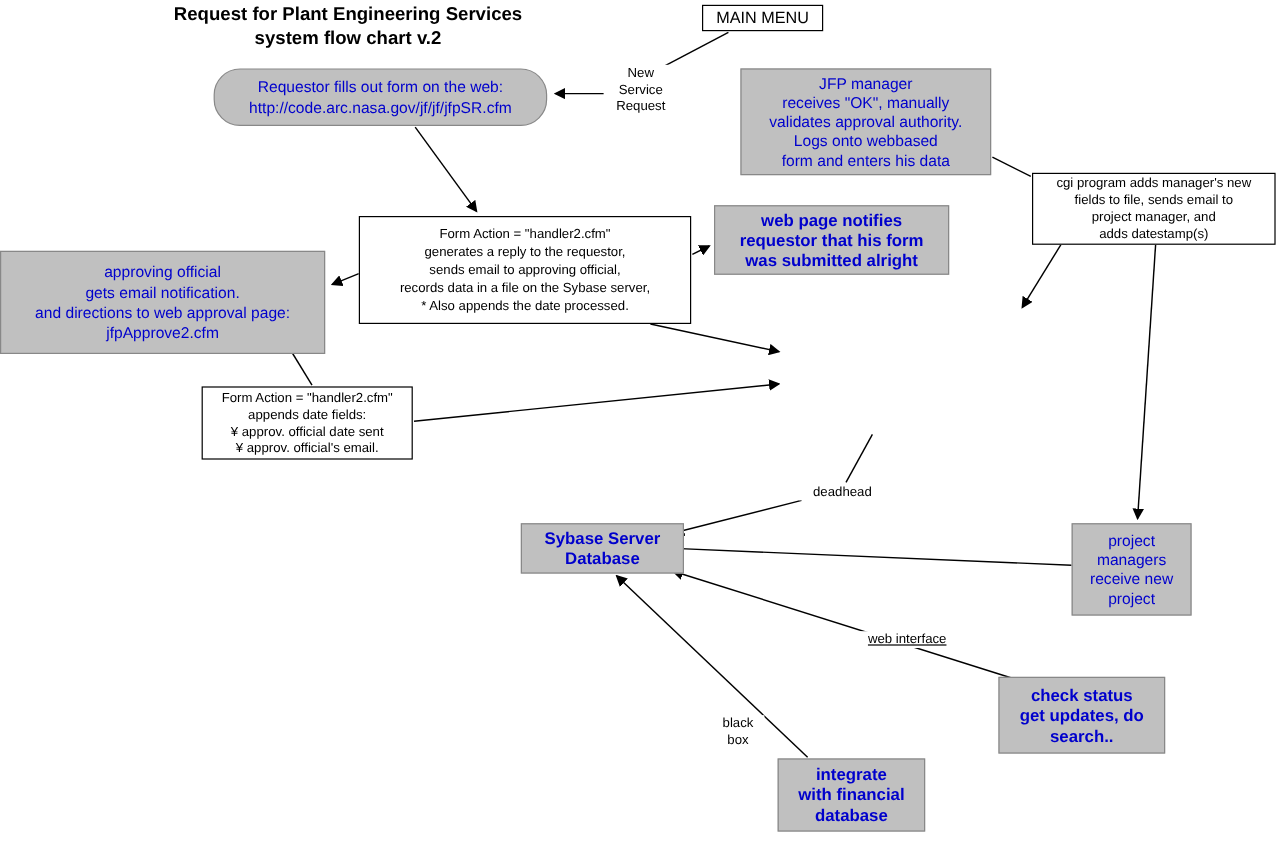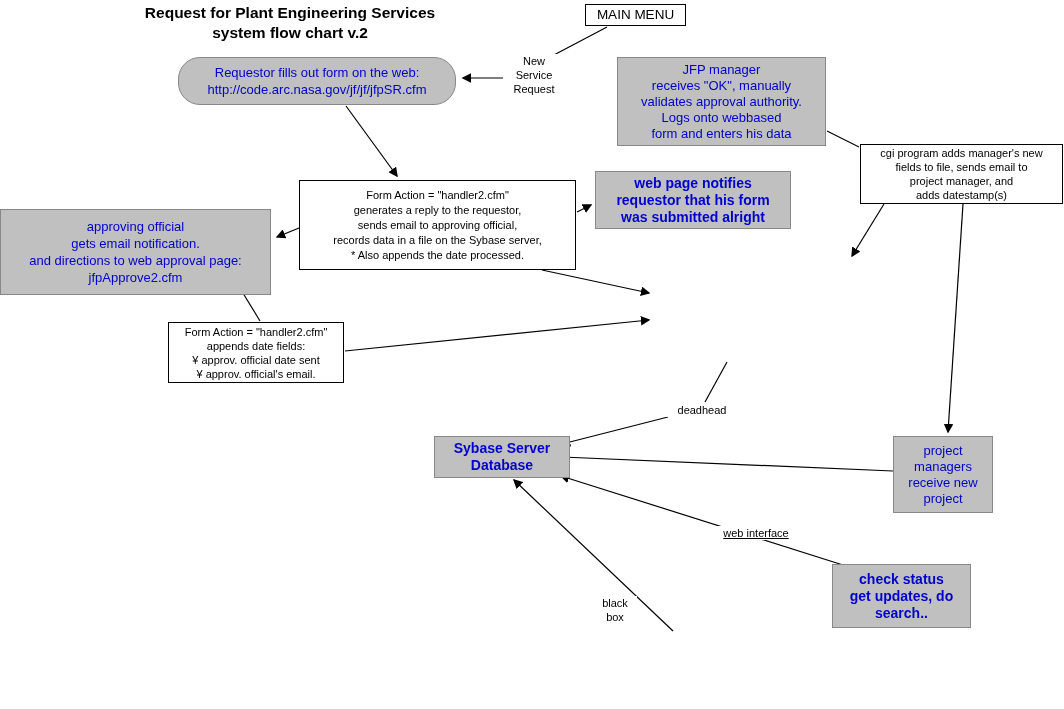--- a/index.html
+++ b/index.html
@@ -125,15 +125,18 @@
 
   <div class="lbl" id="l-webif">web interface</div>
 
   <div class="node concept bold" id="n-status">check status
 get  updates, do
 search..</div>
 
   <div class="lbl" id="l-blackbox">black
 box</div>
 
+  <div class="node concept bold" id="n-integrate">integrate
+with financial
+database</div>
 
 
 </div>
 
 </body></html>

